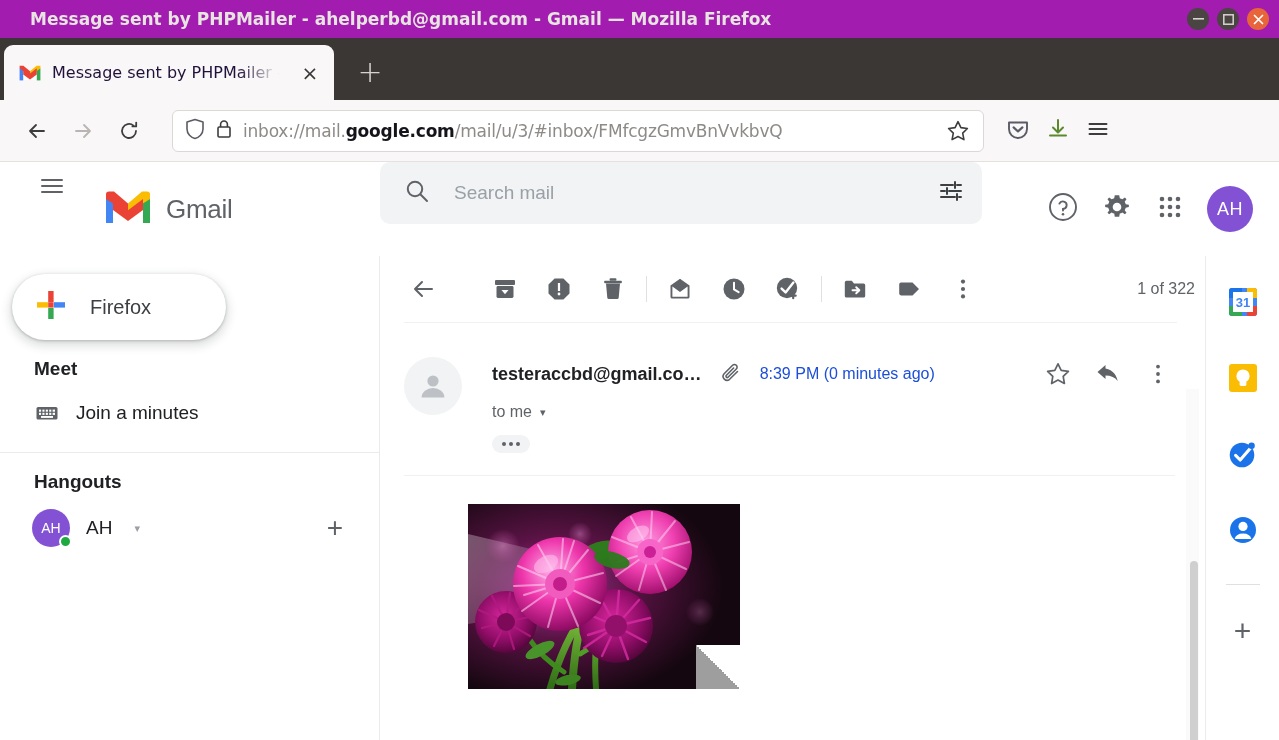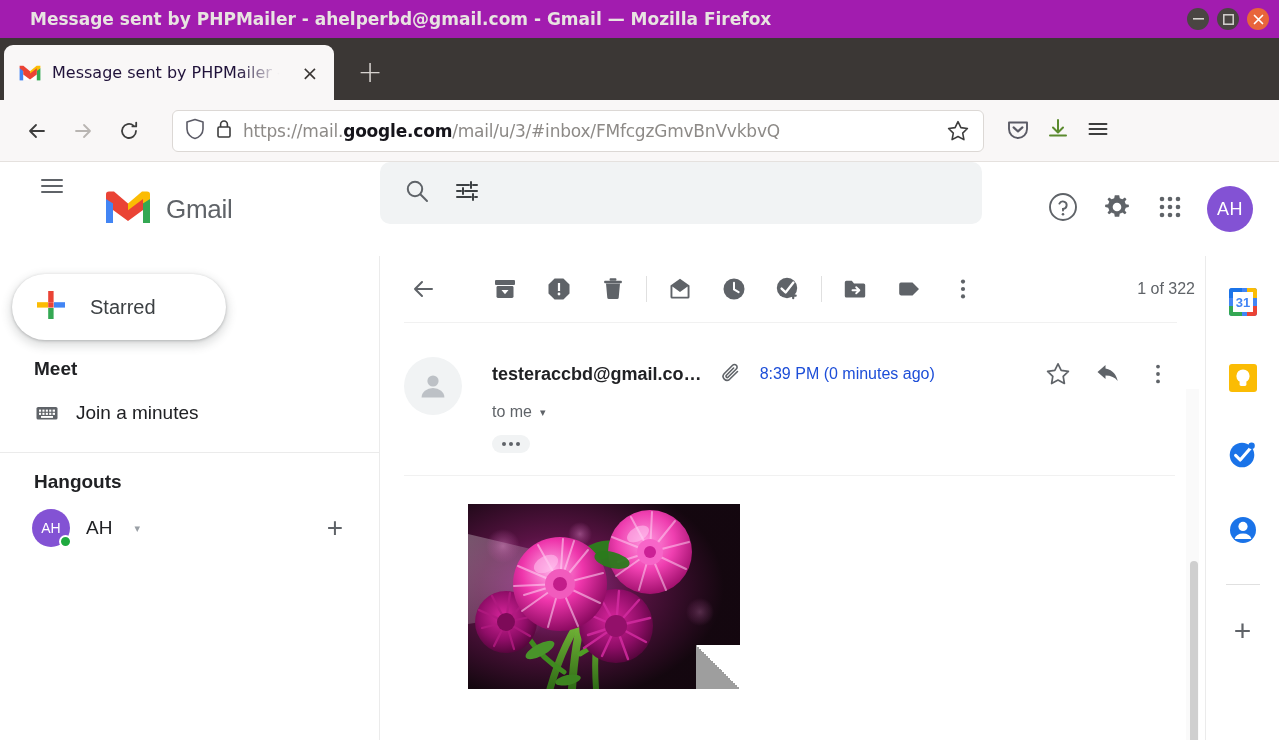--- a/index.html
+++ b/index.html
@@ -253,21 +253,21 @@
         <svg width="20" height="22" viewBox="0 0 20 22">
             <path d="M10 1.5 L18 4 V11 C18 16 14 19.5 10 20.5 C6 19.5 2 16 2 11 V4 Z" fill="none" stroke="#5b5b66" stroke-width="1.6" stroke-linejoin="round"></path>
           </svg>
       </span>
       <span>
         <svg width="18" height="22" viewBox="0 0 18 22">
           <rect x="3" y="9" width="12" height="10" rx="1.2" fill="none" stroke="#3d3d3d" stroke-width="1.6"></rect>
           <path d="M5.6 9 V6.4 A3.4 3.4 0 0 1 12.4 6.4 V9" fill="none" stroke="#3d3d3d" stroke-width="1.6"></path>
         </svg>
       </span>
-      <span class="url-text"><span>https://mail.</span><b>google.com</b><span>/mail/u/3/#inbox/FMfcgzGmvBnVvkbvQ</span></span>
+      <span class="url-text"><span>inbox://mail.</span><b>google.com</b><span>/mail/u/3/#inbox/FMfcgzGmvBnVvkbvQ</span></span>
       <span class="star-btn">
         <svg width="24" height="24" viewBox="0 0 24 24">
             <path d="M12 2.6 L14.9 8.6 L21.4 9.5 L16.7 14.1 L17.9 20.6 L12 17.5 L6.1 20.6 L7.3 14.1 L2.6 9.5 L9.1 8.6 Z" fill="none" stroke="#3d3d3d" stroke-width="1.6" stroke-linejoin="round"></path>
           </svg>
       </span>
     </div>
 
     <div class="navright">
       <span>
         <svg width="24" height="24" viewBox="0 0 24 24">
@@ -311,20 +311,21 @@
         <span class="gm-logo-text">Gmail</span>
       </div>
 
       <div class="gm-search">
         <span>
           <svg width="26" height="26" viewBox="0 0 26 26">
               <circle cx="11" cy="11" r="7.2" fill="none" stroke="#5f6368" stroke-width="2"></circle>
               <path d="M16.3 16.3 L23 23" stroke="#5f6368" stroke-width="2" stroke-linecap="round"></path>
             </svg>
         </span>
+        <span class="gm-search-input">Search mail</span>
         <span>
           <svg width="26" height="26" viewBox="0 0 26 26">
             <path d="M3 7 H15 M19 7 H23" stroke="#3c4043" stroke-width="2" stroke-linecap="round"></path>
             <path d="M3 13 H7 M11 13 H23" stroke="#3c4043" stroke-width="2" stroke-linecap="round"></path>
             <path d="M3 19 H17 M21 19 H23" stroke="#3c4043" stroke-width="2" stroke-linecap="round"></path>
             <path d="M17 4 V10" stroke="#3c4043" stroke-width="2" stroke-linecap="round"></path>
             <path d="M9 10 V16" stroke="#3c4043" stroke-width="2" stroke-linecap="round"></path>
             <path d="M19 16 V22" stroke="#3c4043" stroke-width="2" stroke-linecap="round"></path>
           </svg>
         </span>
@@ -369,21 +370,21 @@
         <div class="compose">
           <span>
             <svg width="34" height="34" viewBox="0 0 34 34">
               <rect x="14.2" y="3" width="5.4" height="11" fill="#ea4335"></rect>
               <rect x="14.2" y="20" width="5.4" height="11" fill="#34a853"></rect>
               <rect x="3" y="14.2" width="11" height="5.4" fill="#fbbc04"></rect>
               <rect x="20" y="14.2" width="11" height="5.4" fill="#4285f4"></rect>
               <rect x="14.2" y="14.2" width="5.4" height="5.4" fill="#ea4335"></rect>
             </svg>
           </span>
-          <span class="compose-label">Starred</span>
+          <span class="compose-label">Firefox</span>
         </div>
 
 
         <div class="side-section-title">Meet</div>
         <div>
           <div class="side-item">
             <span class="si-icon">
               <svg width="26" height="26" viewBox="0 0 26 26">
                   <rect x="2.5" y="7" width="21" height="12.5" rx="1.6" fill="#5f6368"></rect>
                   <g fill="#fff">

